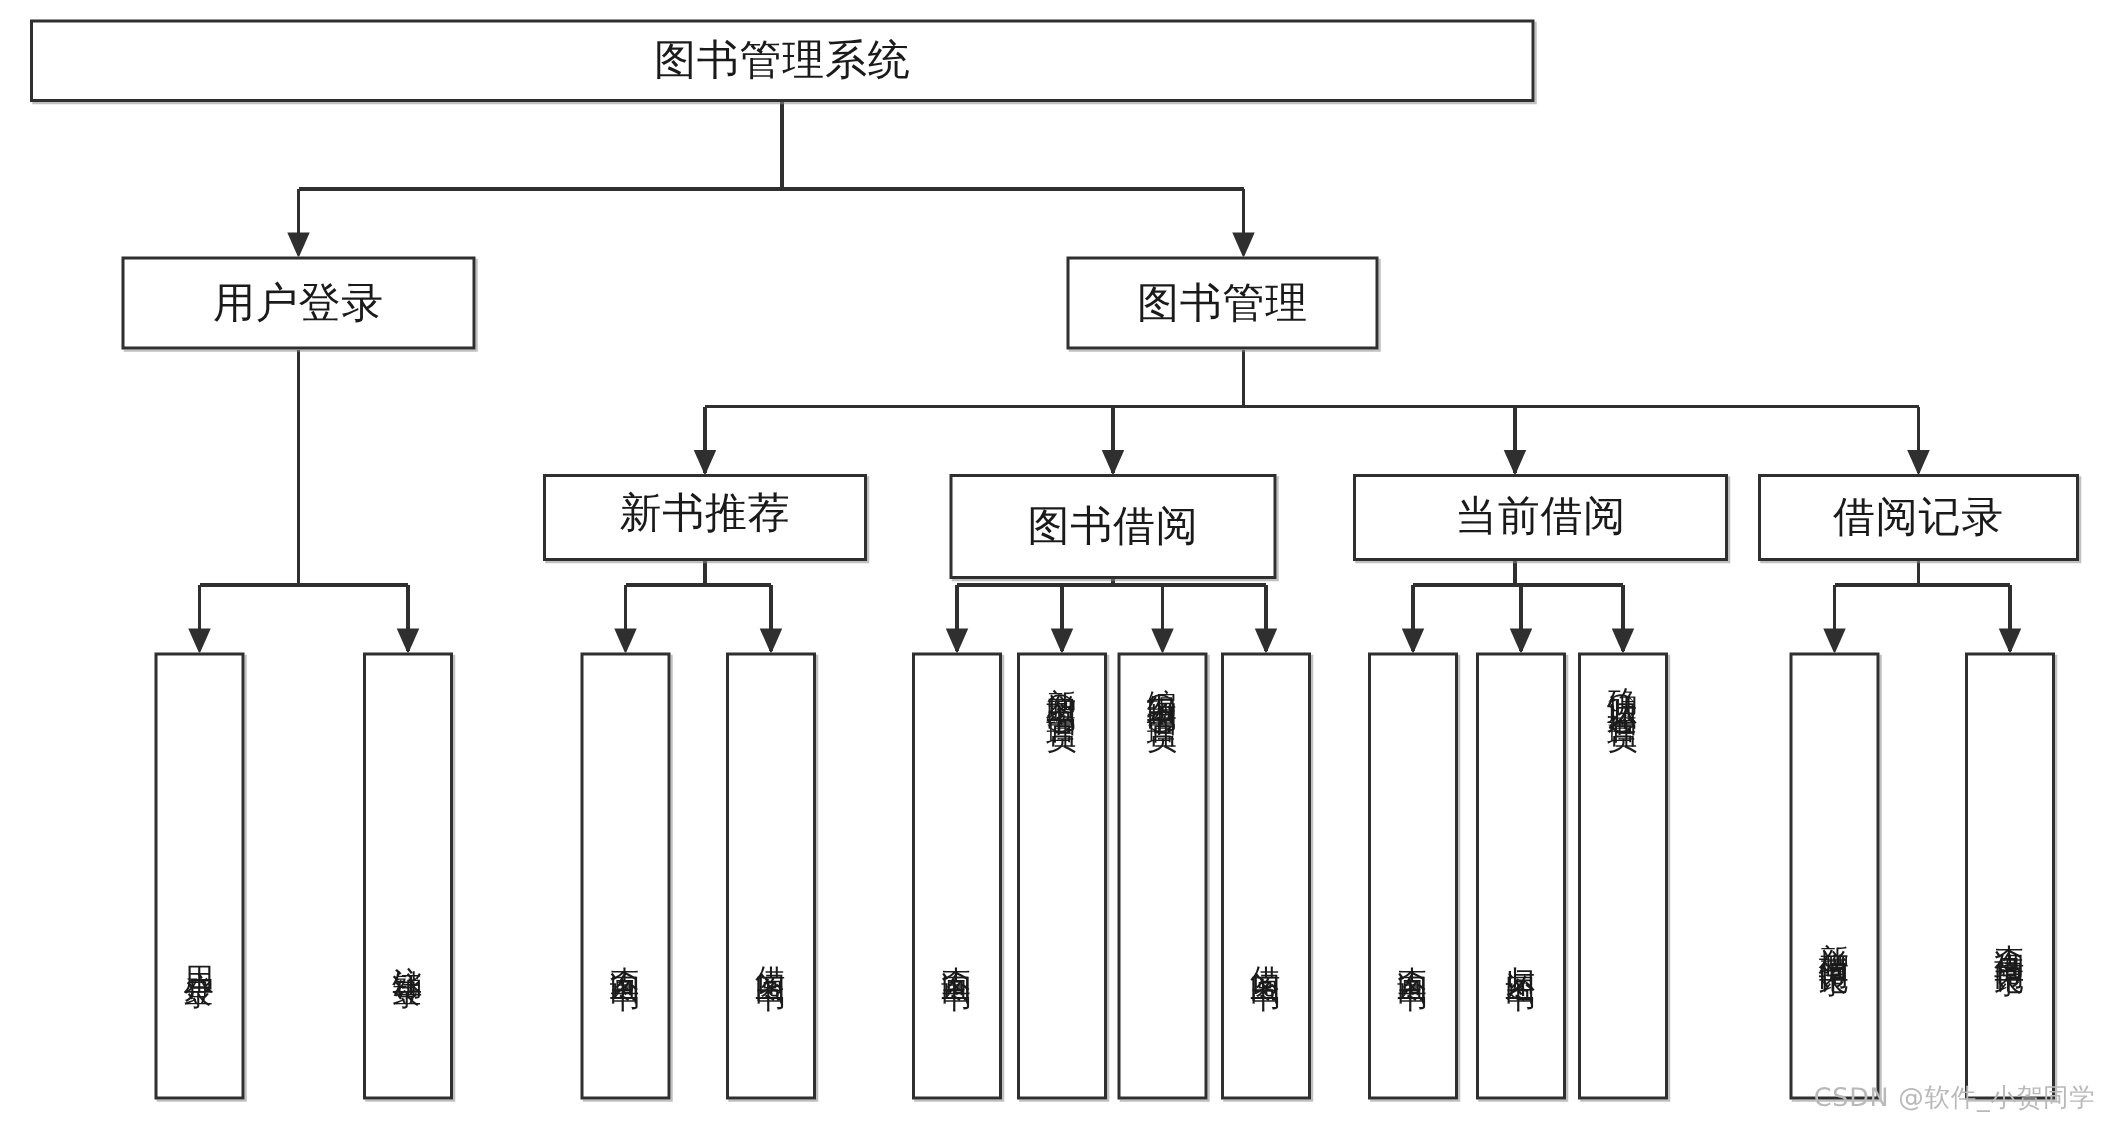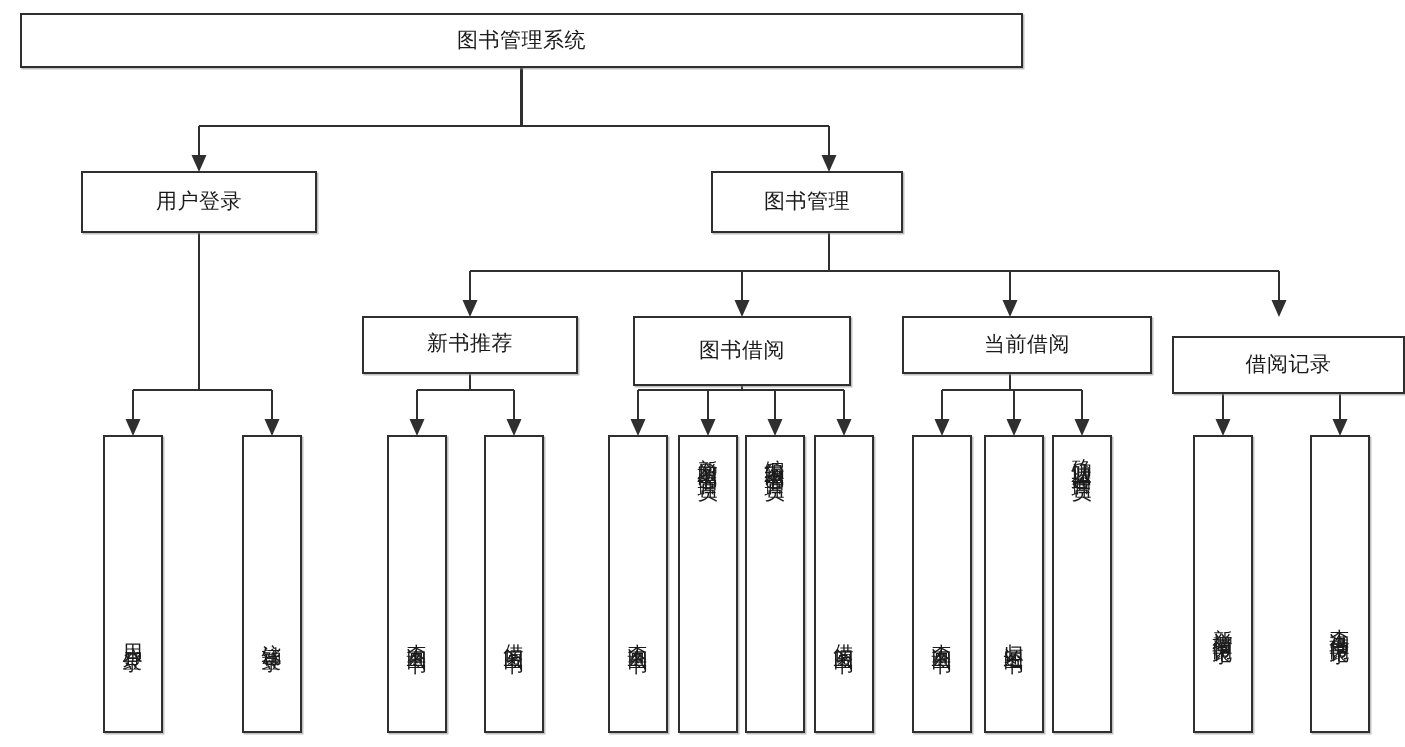--- a/index.html
+++ b/index.html
@@ -29,21 +29,21 @@
     box-sizing: border-box;
     border: 2.2px solid #2f2f2f;
     background: #ffffff;
     display: flex;
     align-items: center;
     justify-content: center;
     box-shadow: 1.5px 1.5px 0 0 rgba(140,140,140,0.55);
   }
   .node-label {
     color: #1a1a1a;
-    font-size: 21px;
+    font-size: 28px;
     line-height: 1.32;
     letter-spacing: 0.5px;
     white-space: nowrap;
     text-align: center;
   }
   .node.horizontal .node-label {
     writing-mode: horizontal-tb;
   }
   .node.vertical {
     align-items: flex-start;
@@ -129,33 +129,33 @@
       <line x1="1340" y1="390" x2="1340" y2="434" stroke="#2f2f2f" stroke-width="2.6" shape-rendering="crispEdges"></line>
       <polygon points="1332.5,419 1347.5,419 1340,436" fill="#2f2f2f"></polygon>
     </svg>
   <div id="nodes-layer">
       <div class="node horizontal" style="left: 20px; top: 13px; width: 1003px; height: 55px;">
         <span class="node-label">图书管理系统</span>
       </div>
       <div class="node horizontal" style="left: 81px; top: 171px; width: 236px; height: 62px;">
         <span class="node-label">用户登录</span>
       </div>
-      <div class="node horizontal" style="left: 711px; top: 171px; width: 192px; height: 62px;">
+      <div class="node horizontal" style="left: 711px; top: 171px; width: 208px; height: 62px;">
         <span class="node-label">图书管理</span>
       </div>
       <div class="node horizontal" style="left: 362px; top: 316px; width: 216px; height: 58px; font-family: Liberation Mono, monospace;">
         <span class="node-label">新书推荐</span>
       </div>
       <div class="node horizontal" style="left: 633px; top: 316px; width: 218px; height: 70px;">
         <span class="node-label">图书借阅</span>
       </div>
       <div class="node horizontal" style="left: 902px; top: 316px; width: 250px; height: 58px; font-family: Liberation Serif, serif;">
         <span class="node-label">当前借阅</span>
       </div>
-      <div class="node horizontal" style="left: 1172px; top: 316px; width: 233px; height: 58px; margin-top: 20px;">
+      <div class="node horizontal" style="left: 1172px; top: 316px; width: 214px; height: 58px;">
         <span class="node-label">借阅记录</span>
       </div>
       <div class="node vertical centered" style="left: 103px; top: 435px; width: 60px; height: 298px; padding-top: 102px;">
         <span class="node-label">用户登录</span>
       </div>
       <div class="node vertical centered" style="left: 242px; top: 435px; width: 60px; height: 298px; padding-top: 102px;">
         <span class="node-label">注销登录</span>
       </div>
       <div class="node vertical centered" style="left: 387px; top: 435px; width: 60px; height: 298px; padding-top: 102px;">
         <span class="node-label">查询图书</span>
@@ -184,13 +184,14 @@
       <div class="node vertical" style="left: 1052px; top: 435px; width: 60px; height: 298px; padding-top: 6px;">
         <span class="node-label">确认归还（管理员）</span>
       </div>
       <div class="node vertical centered" style="left: 1193px; top: 435px; width: 60px; height: 298px; padding-top: 78.5px;">
         <span class="node-label">新增借阅记录</span>
       </div>
       <div class="node vertical centered" style="left: 1310px; top: 435px; width: 60px; height: 298px; padding-top: 78.5px;">
         <span class="node-label">查询借阅记录</span>
       </div>
     </div>
+  <div id="watermark">CSDN @软件_小贺同学</div>
 </div>
 
 </body></html>

